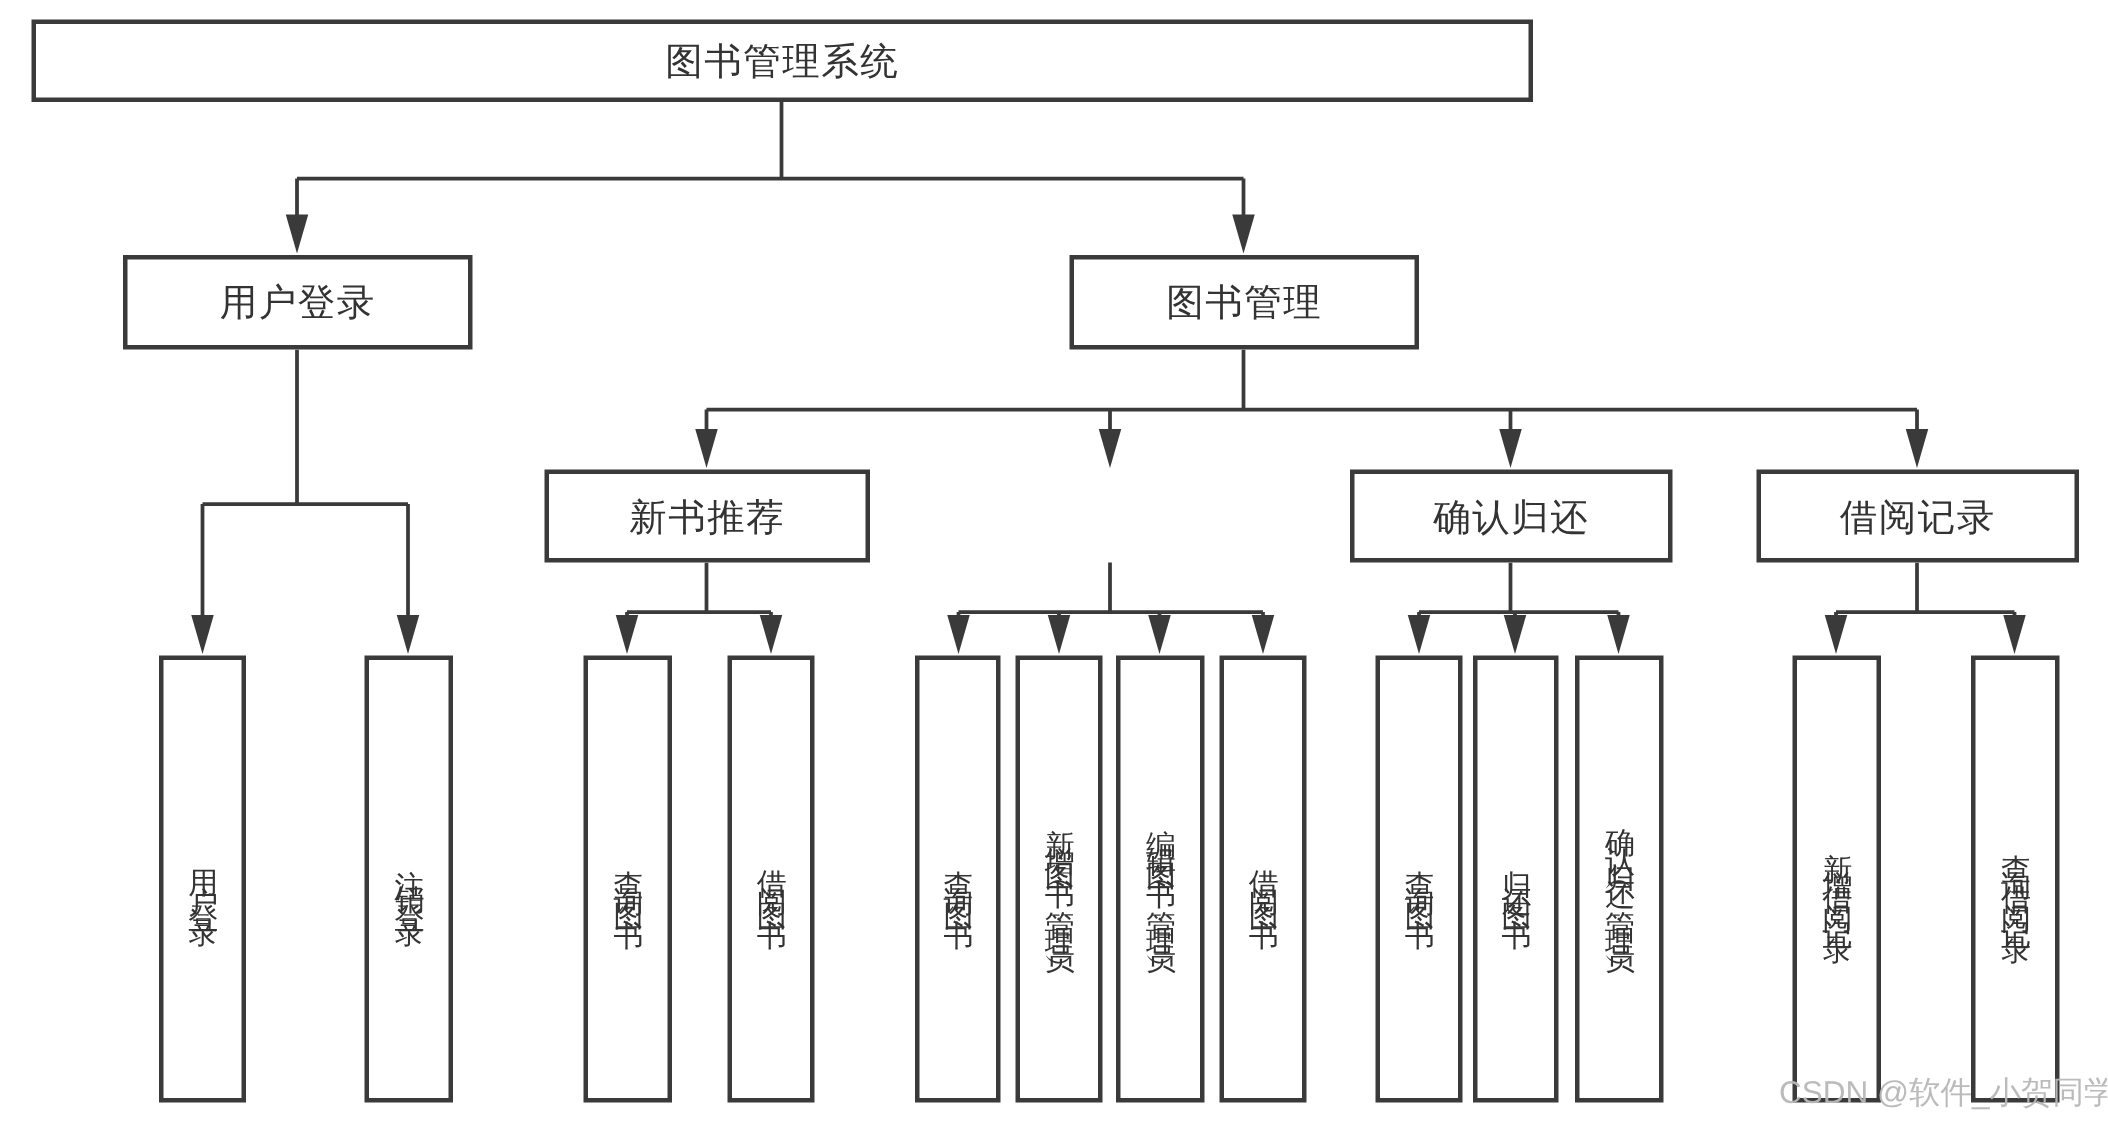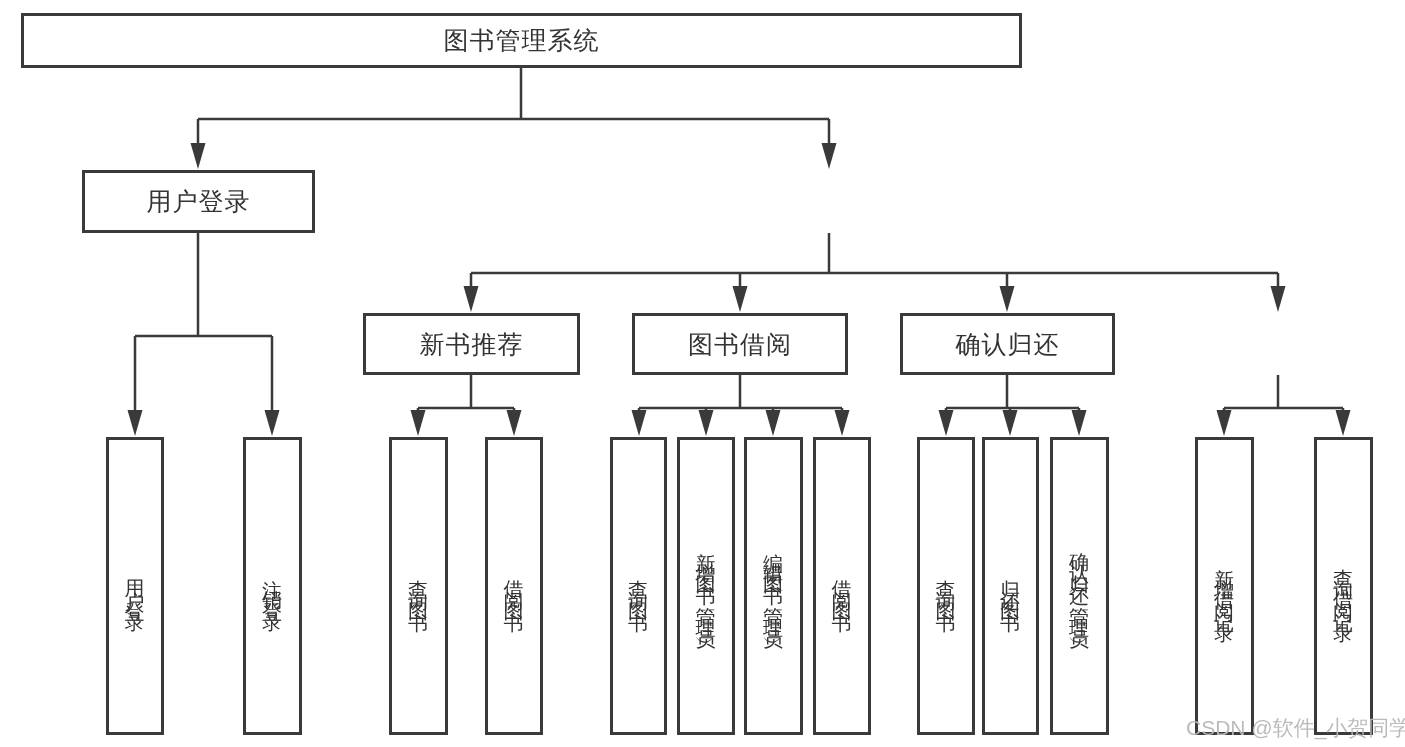--- a/index.html
+++ b/index.html
@@ -136,30 +136,33 @@
     </g>
   </svg>
 
   <div class="node root-box">
     <span class="lbl">图书管理系统</span>
   </div>
 
   <div class="node l2-box" style="left:82px; width:233px;">
     <span class="lbl">用户登录</span>
   </div>
+  <div class="node l2-box" style="left:713px; width:233px;">
+    <span class="lbl">图书管理</span>
+  </div>
 
   <div class="node l3-box" style="left:363px; width:217px;">
     <span class="lbl">新书推荐</span>
   </div>
-  <div class="node l3-box" style="left:632px; width:216px;">
-    <span class="lbl">图书借阅</span>
-  </div>
   <div class="node l3-box" style="left:900px; width:215px;">
     <span class="lbl">确认归还</span>
   </div>
+  <div class="node l3-box" style="left:1171px; width:215px;">
+    <span class="lbl">借阅记录</span>
+  </div>
 
   <div class="leaf" style="left:106px; width:58px;">
     <span class="vlbl">用户登录</span>
   </div>
   <div class="leaf" style="left:243px; width:59px;">
     <span class="vlbl">注销登录</span>
   </div>
 
   <div class="leaf" style="left:389px; width:59px;">
     <span class="vlbl">查询图书</span>

